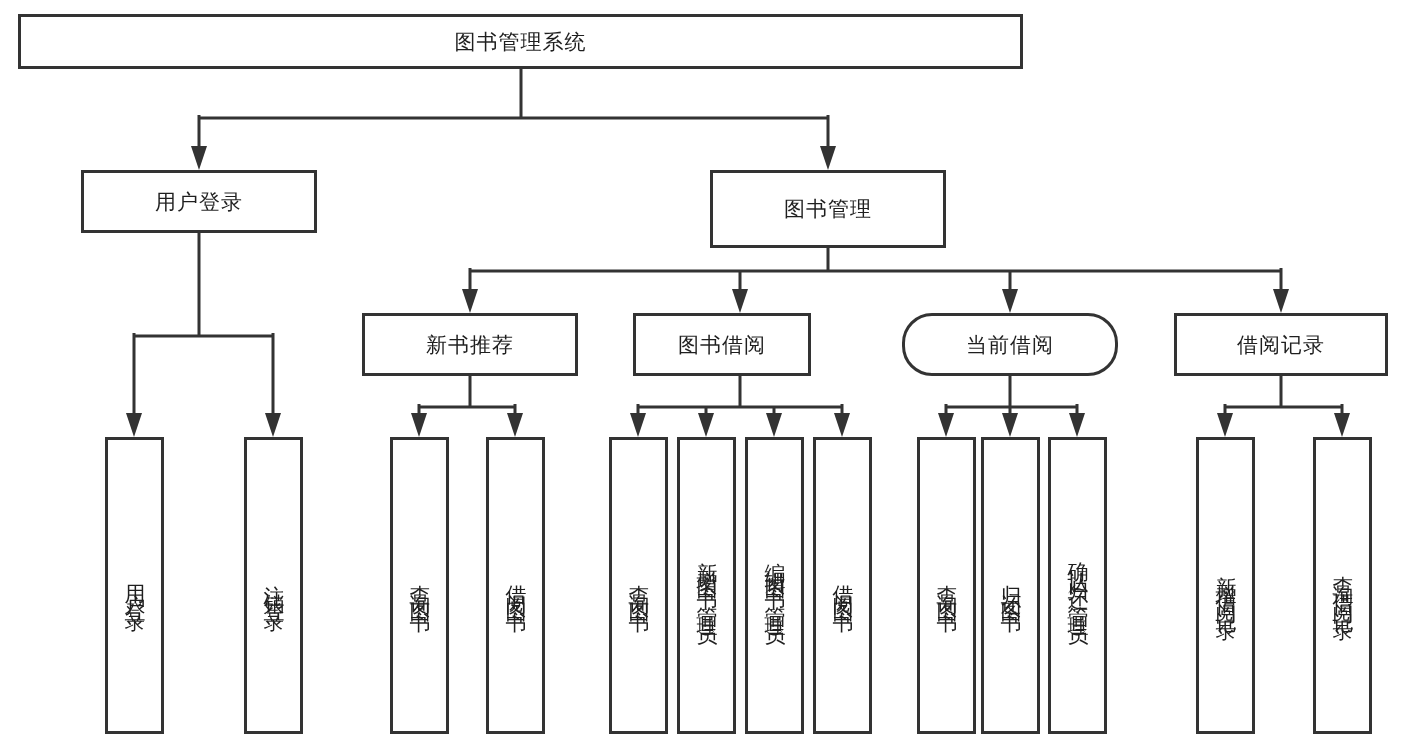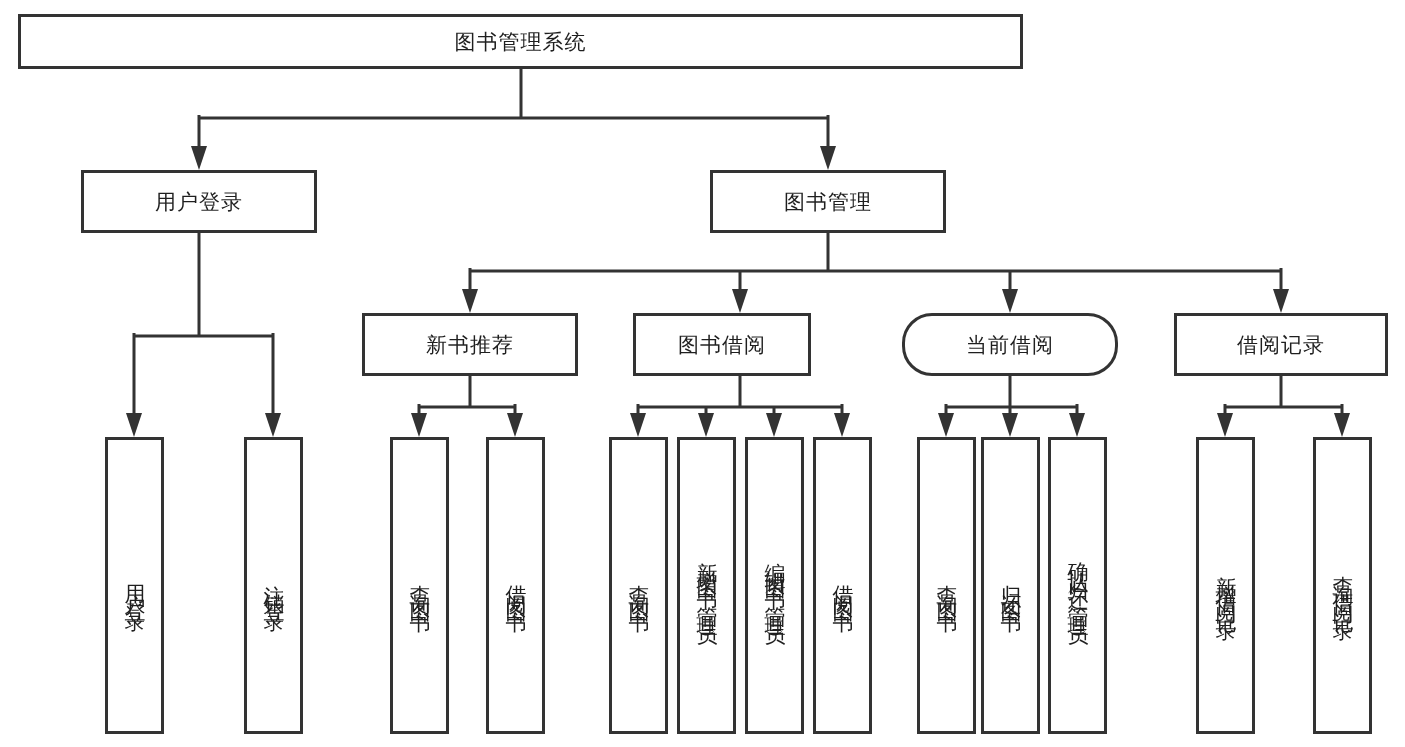--- a/index.html
+++ b/index.html
@@ -112,21 +112,21 @@
     </g>
   </svg>
 
   <div class="node hnode" style="left:18px; top:14px; width:1005px; height:55px;text-align:center;">
     <span class="lbl">图书管理系统</span>
   </div>
 
   <div class="node hnode" style="left:81px; top:170px; width:236px; height:63px;">
     <span class="lbl">用户登录</span>
   </div>
-  <div class="node hnode" style="left:710px; top:170px; width:236px; height:63px;">
+  <div class="node hnode" style="left:710px; top:170px; width:236px; height:78px;">
     <span class="lbl">图书管理</span>
   </div>
 
   <div class="node hnode" style="left:362px; top:313px; width:216px; height:63px;text-align:center;">
     <span class="lbl">新书推荐</span>
   </div>
   <div class="node hnode" style="left:633px; top:313px; width:178px; height:63px;">
     <span class="lbl">图书借阅</span>
   </div>
   <div class="node hnode" style="left:902px; top:313px; width:216px; height:63px;border-radius:30px;">

